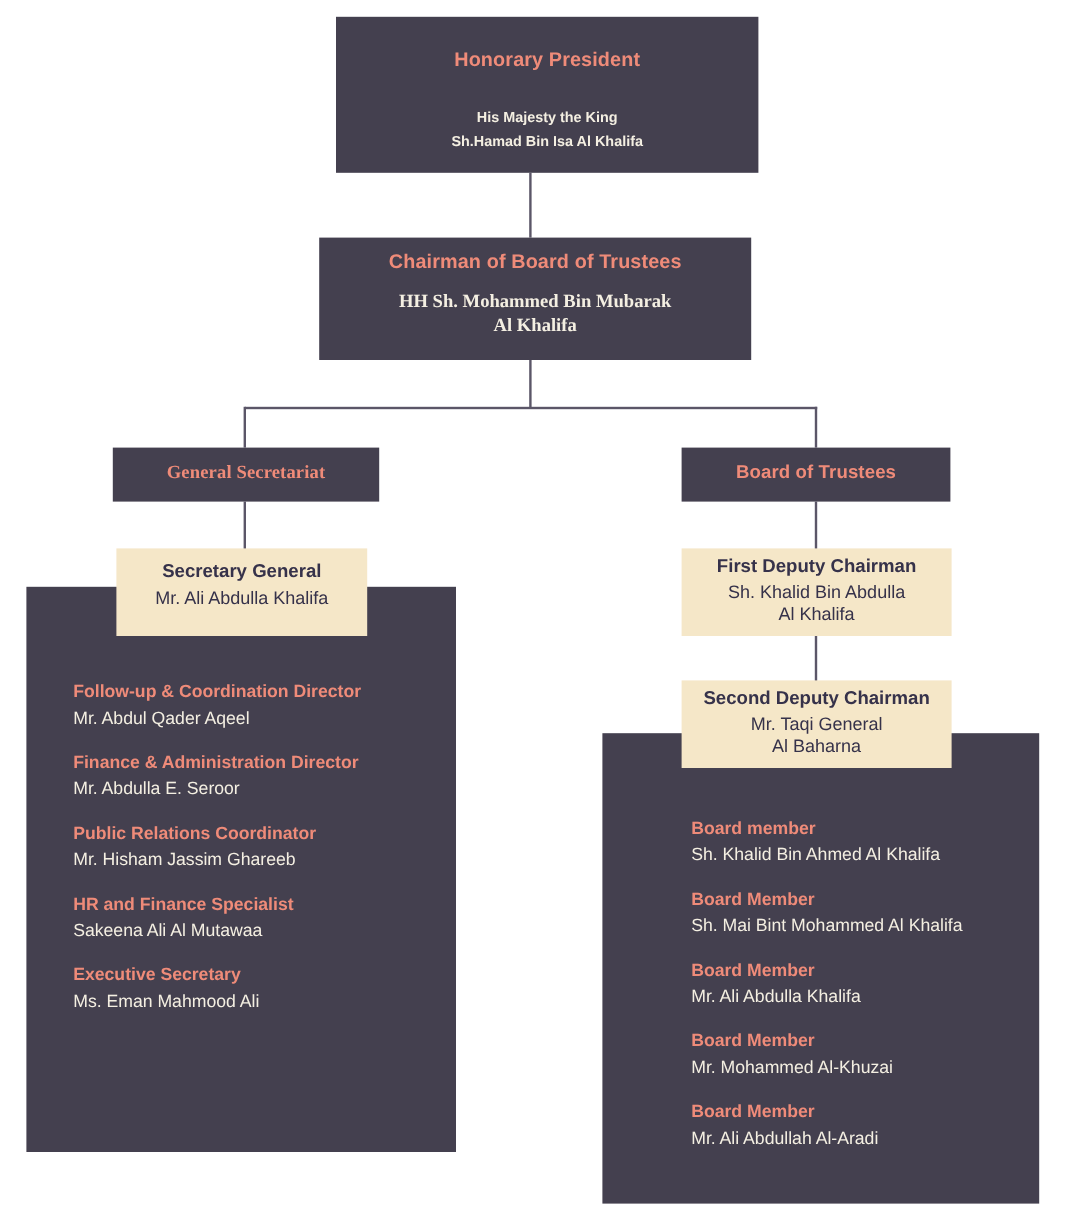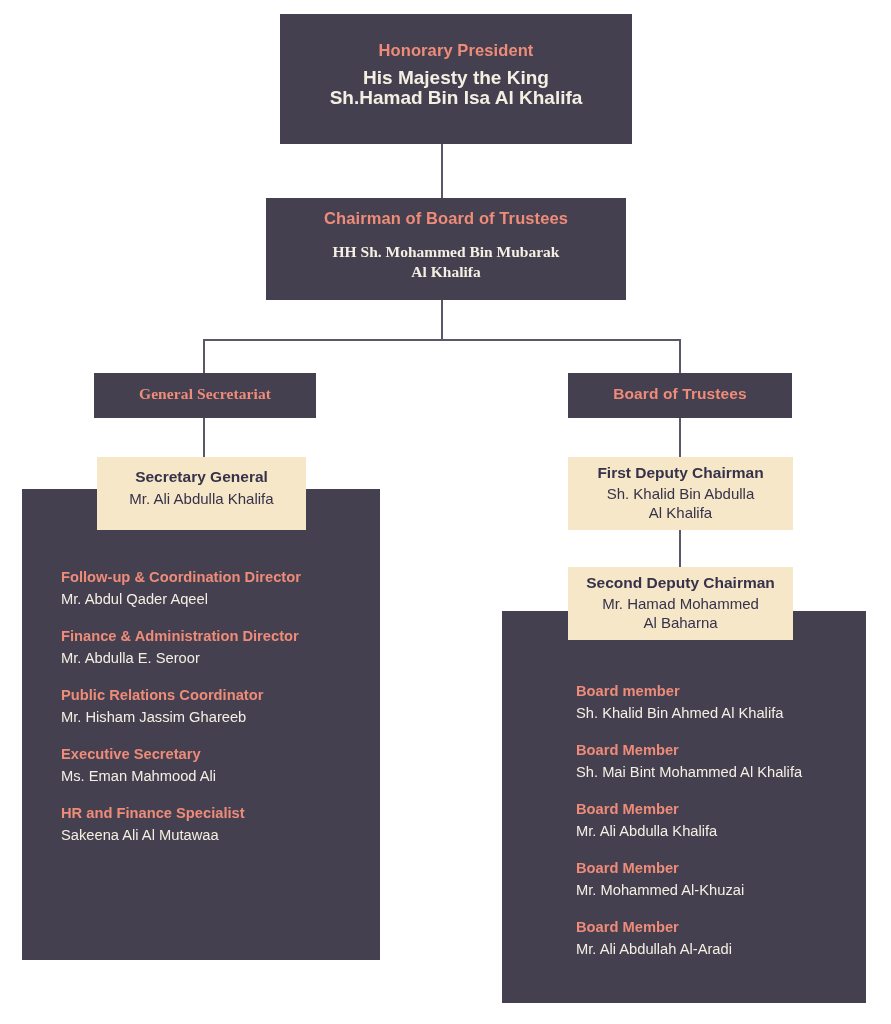--- a/index.html
+++ b/index.html
@@ -62,23 +62,23 @@
   }
 
   
   #node-honorary {
     left: 280px; top: 14px;
     width: 352px; height: 130px;
     padding-top: 27px;
   }
   #node-honorary .title-accent { font-size: 16.5px; }
   #node-honorary .name-light {
-    font-size: 19px;
+    font-size: 12px;
     line-height: 20px;
-    margin-top: 8px;
+    margin-top: 28px;
   }
 
   
   #node-chairman {
     left: 266px; top: 198px;
     width: 360px; height: 102px;
     padding-top: 11px;
   }
   #node-chairman .title-accent { font-size: 16.5px; }
   #node-chairman .name-light {
@@ -212,26 +212,26 @@
         </div>
         <div class="entry">
           <div class="role">Finance &amp; Administration Director</div>
           <div class="person">Mr. Abdulla E. Seroor</div>
         </div>
         <div class="entry">
           <div class="role">Public Relations Coordinator</div>
           <div class="person">Mr. Hisham Jassim Ghareeb</div>
         </div>
         <div class="entry">
+          <div class="role">HR and Finance Specialist</div>
+          <div class="person">Sakeena Ali Al Mutawaa</div>
+        </div>
+        <div class="entry">
           <div class="role">Executive Secretary</div>
           <div class="person">Ms. Eman Mahmood Ali</div>
-        </div>
-        <div class="entry">
-          <div class="role">HR and Finance Specialist</div>
-          <div class="person">Sakeena Ali Al Mutawaa</div>
         </div>
       </div>
   </div>
 
   <div class="box box-dark" id="panel-board">
     <div class="list" id="list-board">
         <div class="entry">
           <div class="role">Board member</div>
           <div class="person">Sh. Khalid Bin Ahmed Al Khalifa</div>
         </div>
@@ -263,18 +263,18 @@
     <div class="title-navy">First Deputy Chairman</div>
     <div class="name-navy">
       <div>Sh. Khalid Bin Abdulla</div>
       <div>Al Khalifa</div>
     </div>
   </div>
 
   <div class="box box-cream" id="node-deputy2">
     <div class="title-navy">Second Deputy Chairman</div>
     <div class="name-navy">
-      <div>Mr. Hamad Mohammed</div>
+      <div>Mr. Taqi General</div>
       <div>Al Baharna</div>
     </div>
   </div>
 
 </div>
 
 </body></html>

